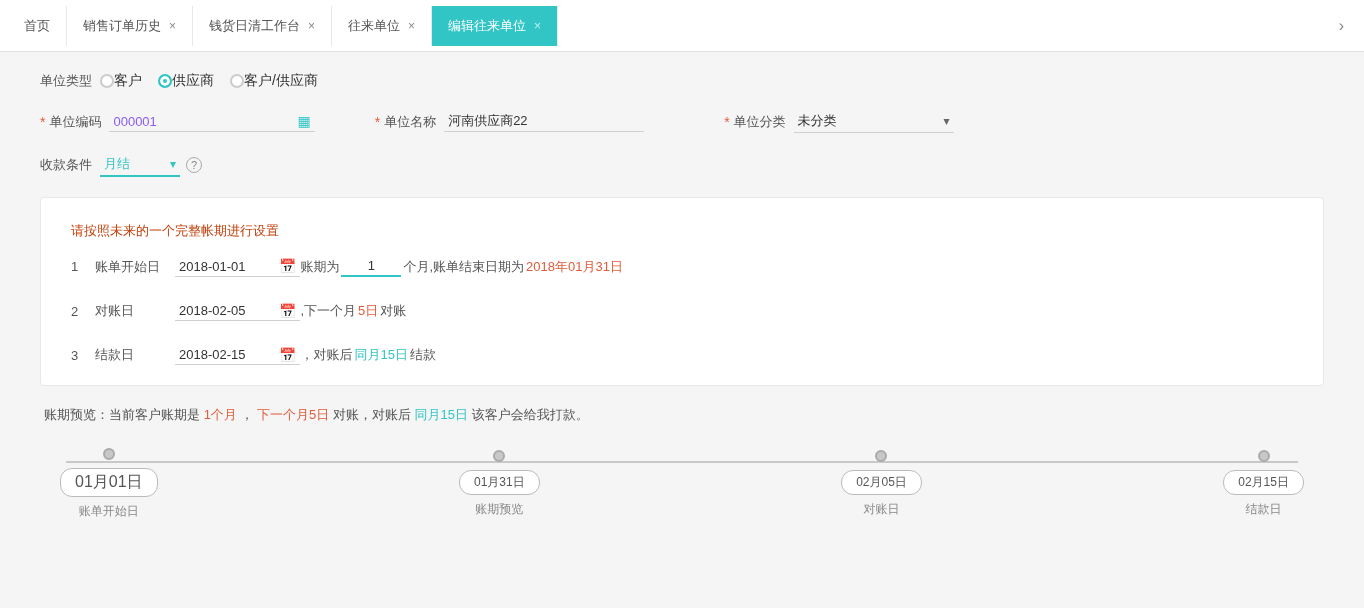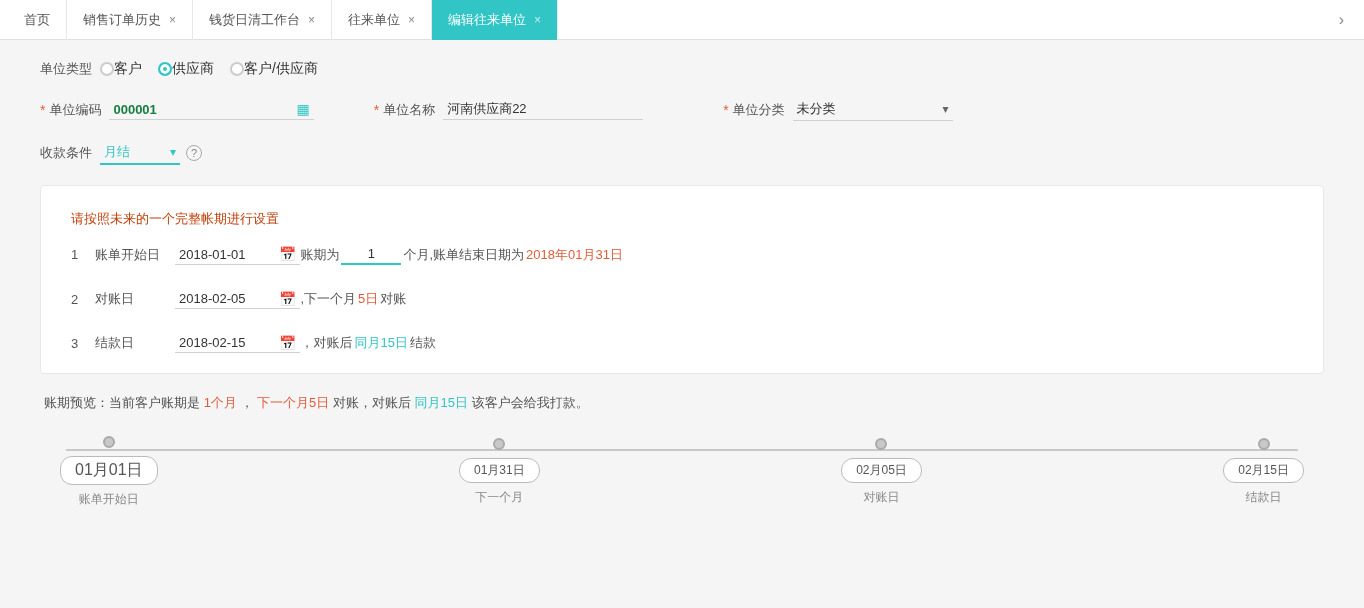--- a/index.html
+++ b/index.html
@@ -4,21 +4,21 @@
   <style>
     * { box-sizing: border-box; margin: 0; padding: 0; }
     body { font-family: "Microsoft YaHei", "PingFang SC", sans-serif; font-size: 14px; color: #333; background: #f5f5f5; }
 
     
     .tabs-bar {
       display: flex;
       align-items: center;
       background: #fff;
       border-bottom: 1px solid #e0e0e0;
-      height: 40px;
+      height: 52px;
       padding: 0 8px;
     }
     .tab-item {
       display: flex;
       align-items: center;
       padding: 0 16px;
       height: 40px;
       font-size: 13px;
       color: #555;
       cursor: pointer;
@@ -301,21 +301,21 @@
         </label>
       </div>
     </div>
   </div>
 
   <div class="form-row">
     <div class="form-field" style="margin-right:60px;">
       <span class="required-star">*</span>
       <span class="form-label">单位编码</span>
       <div class="input-with-icon">
-        <input type="text" value="000001" style="color: #15803d; font-weight: bold;">
+        <input type="text" value="000001" style="color: #8b5cf6;">
         <span class="input-icon">▦</span>
       </div>
     </div>
     <div class="form-field" style="margin-right:80px;">
       <span class="required-star">*</span>
       <span class="form-label">单位名称</span>
       <input type="text" class="form-input" value="河南供应商22" style="min-width: 200px;">
     </div>
     <div class="form-field">
       <span class="required-star">*</span>
@@ -402,21 +402,21 @@
 
       <div style="display:flex;flex-direction:column;align-items:center;z-index:1;">
         <div style="width:12px;height:12px;border-radius:50%;background:#c8c8c8;border:2px solid #aaa;z-index:1;"></div>
         <div style="margin-top:8px;border:1px solid #bbb;border-radius:12px;padding:3px 14px;font-size:16px;color:#555;background:#fff;white-space:nowrap;">01月01日</div>
         <div style="font-size:12px;color:#888;margin-top:6px;white-space:nowrap;">账单开始日</div>
       </div>
 
       <div style="display:flex;flex-direction:column;align-items:center;z-index:1;">
         <div style="width:12px;height:12px;border-radius:50%;background:#c8c8c8;border:2px solid #aaa;z-index:1;"></div>
         <div style="margin-top:8px;border:1px solid #bbb;border-radius:12px;padding:3px 14px;font-size:12px;color:#555;background:#fff;white-space:nowrap;">01月31日</div>
-        <div style="font-size:12px;color:#888;margin-top:6px;white-space:nowrap;">下一个月</div>
+        <div style="font-size:12px;color:#888;margin-top:6px;white-space:nowrap;">账期预览</div>
       </div>
 
       <div style="display:flex;flex-direction:column;align-items:center;z-index:1;">
         <div style="width:12px;height:12px;border-radius:50%;background:#c8c8c8;border:2px solid #aaa;z-index:1;"></div>
         <div style="margin-top:8px;border:1px solid #bbb;border-radius:12px;padding:3px 14px;font-size:12px;color:#555;background:#fff;white-space:nowrap;">02月05日</div>
         <div style="font-size:12px;color:#888;margin-top:6px;white-space:nowrap;">对账日</div>
       </div>
 
       <div style="display:flex;flex-direction:column;align-items:center;z-index:1;">
         <div style="width:12px;height:12px;border-radius:50%;background:#c8c8c8;border:2px solid #aaa;z-index:1;"></div>

